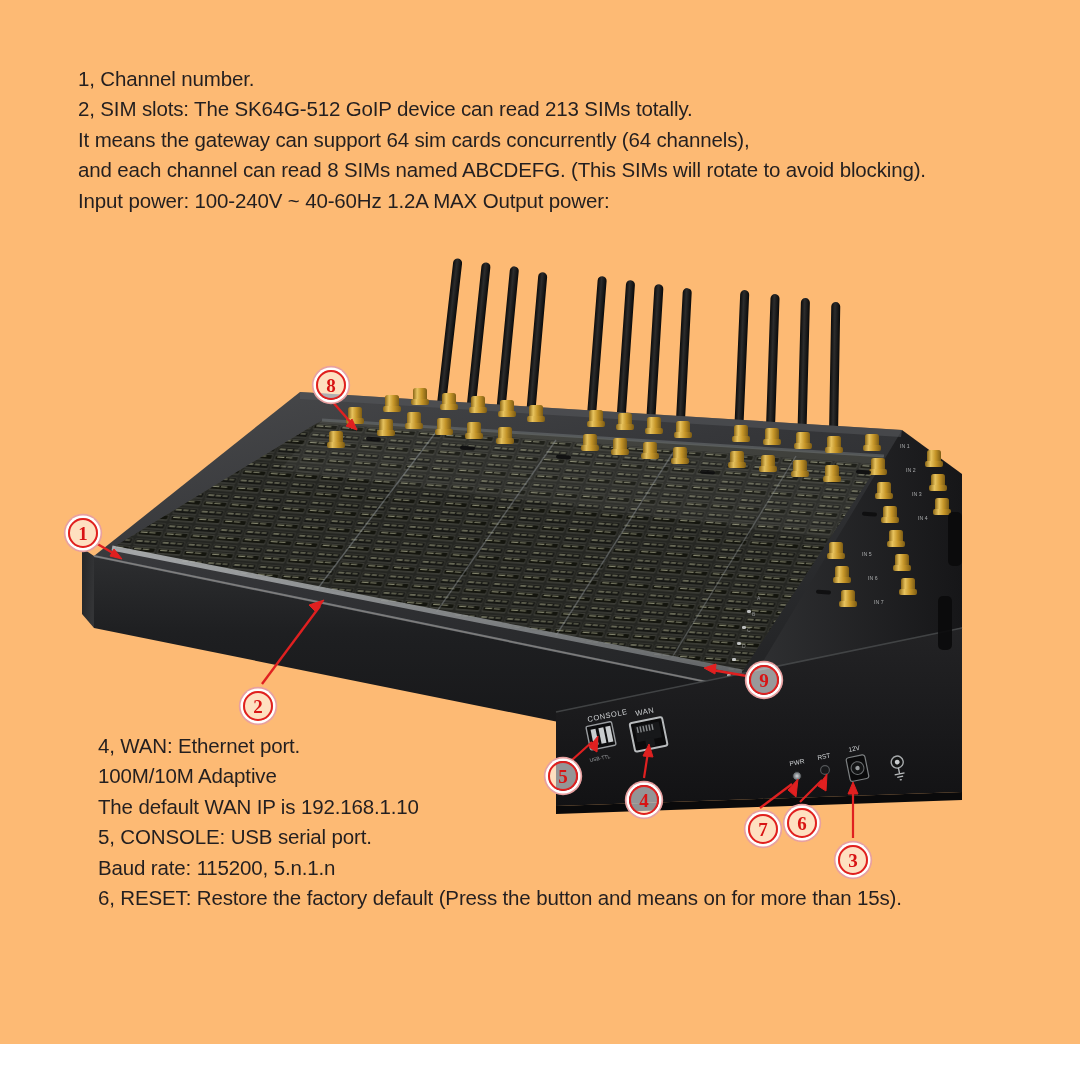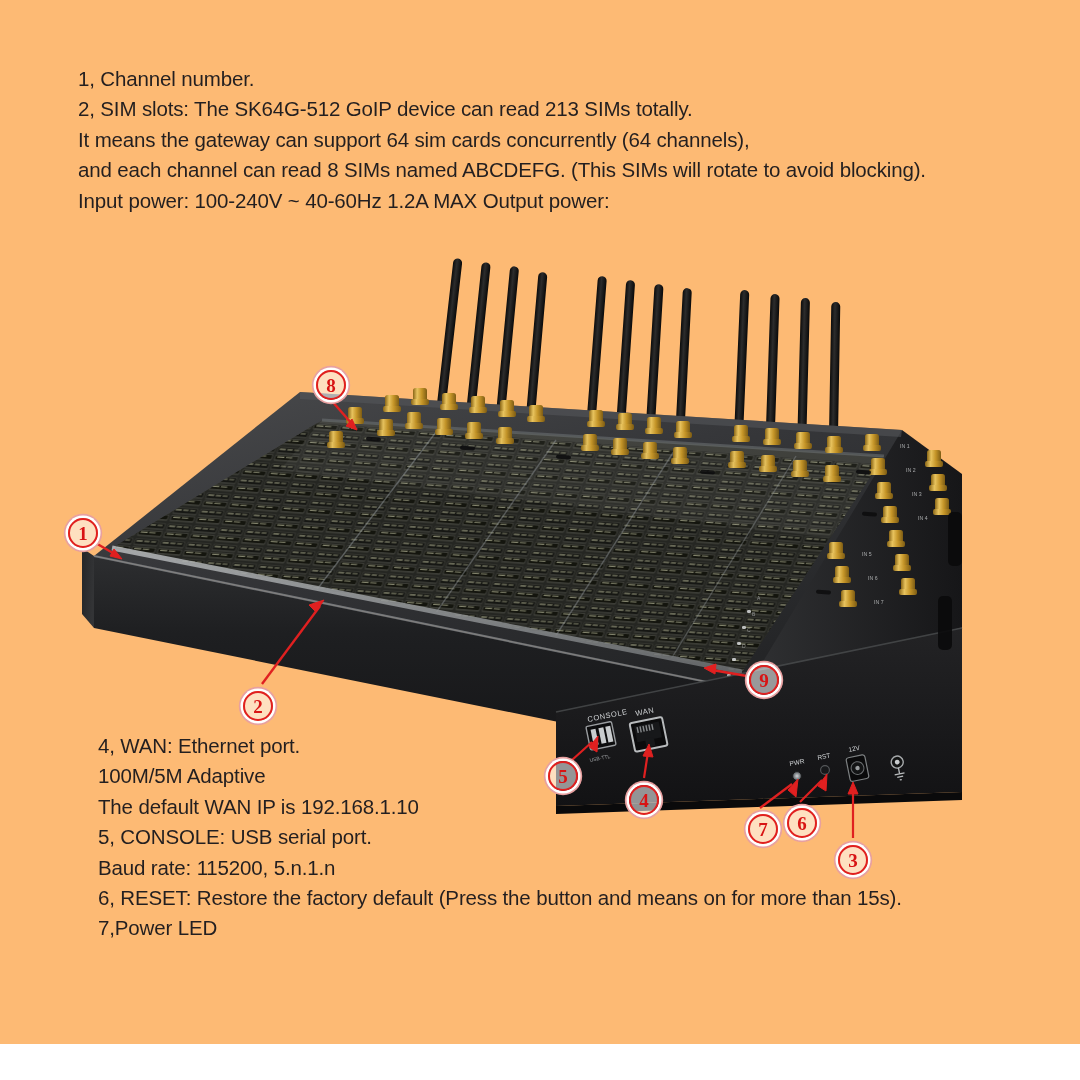--- a/index.html
+++ b/index.html
@@ -536,21 +536,20 @@
   <div class="callout" style="left:838px; top:845px;">3</div>
   <div class="callout" style="left:629px; top:785px;">4</div>
   <div class="callout" style="left:548px; top:761px;">5</div>
   <div class="callout" style="left:787px; top:808px;">6</div>
   <div class="callout" style="left:748px; top:814px;">7</div>
   <div class="callout" style="left:316px; top:370px;">8</div>
   <div class="callout" style="left:749px; top:665px;">9</div>
 
   <div class="text-block" id="bottom-text">
     <span class="text-line">4, WAN: Ethernet port.</span>
-    <span class="text-line">100M/5M Adaptive</span>
+    <span class="text-line">100M/10M Adaptive</span>
     <span class="text-line">The default WAN IP is 192.168.1.10</span>
     <span class="text-line">5, CONSOLE: USB serial port.</span>
     <span class="text-line">Baud rate: 115200, 5.n.1.n</span>
     <span class="text-line">6, RESET: Restore the factory default (Press the button and means on for more than 15s).</span>
-    <span class="text-line">7,Power LED</span>
   </div>
 
 </div>
 
 </body></html>

